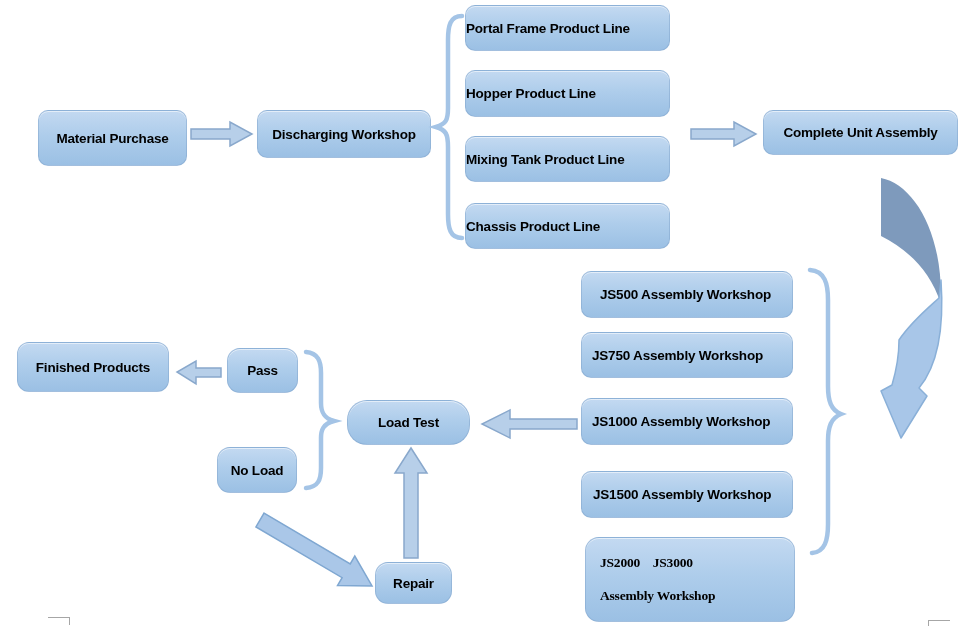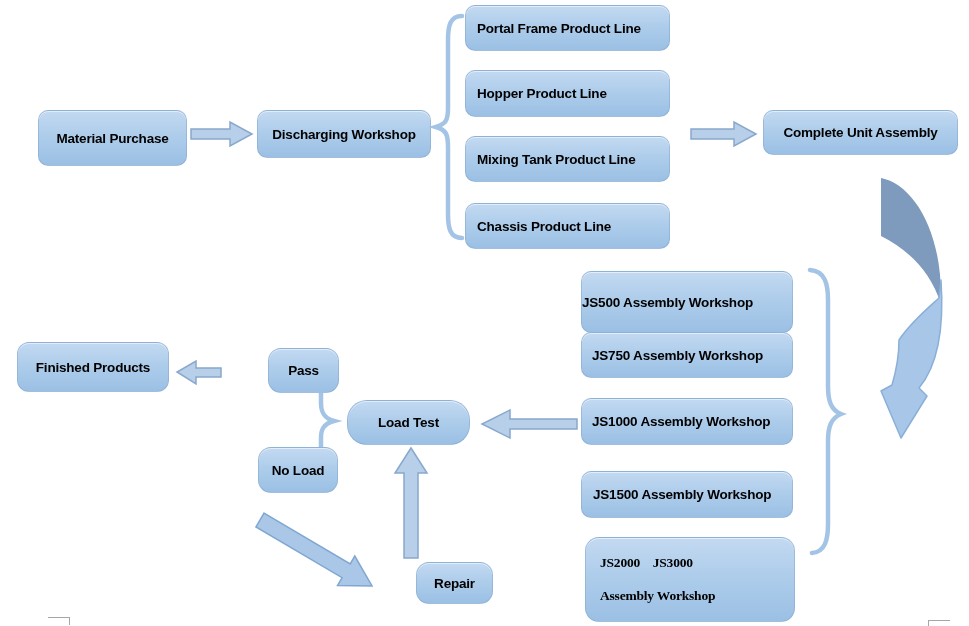--- a/index.html
+++ b/index.html
@@ -10,22 +10,22 @@
   .node{
     position:absolute;
     background:linear-gradient(180deg,#c3d9f1 0%,#aecdeb 45%,#9bc0e4 100%);
     border:1px solid rgba(125,160,200,.45);
     border-radius:10px;
     display:flex;align-items:center;justify-content:center;
     font-weight:bold;font-size:13.5px;letter-spacing:-0.2px;color:#000;
     white-space:nowrap;box-sizing:border-box;
     box-shadow:inset 0 1px 0 rgba(255,255,255,.55);
   }
-  .node.al{justify-content:flex-start;padding-left:11px;}
-  .node.rad13{border-radius:13px;margin-left:41px;}
+  .node.al{justify-content:flex-start;}
+  .node.rad13{border-radius:13px;}
   .node.two-line{
     flex-direction:column;align-items:flex-start;justify-content:space-evenly;
     padding-left:14px;border-radius:14px;font-family:Liberation Serif, serif;
   }
   .pre{white-space:pre;}
   svg.shape{position:absolute;overflow:visible;}
   .blockArrow{fill:#b7cfe9;stroke:#89a8cc;stroke-width:1.5;}
   .solidArrow{fill:#aac7e8;stroke:#7fa7d1;stroke-width:1.5;}
   .brace{fill:none;stroke:#a4c4e6;stroke-width:4.5;stroke-linecap:round;}
   .swooshDark{fill:#7e9abc;stroke:none;}
@@ -76,21 +76,21 @@
 
   <div class="node" style="left:763px;top:110px;width:195px;height:45px">
     <span>Complete Unit Assembly</span>
   </div>
 
   <svg class="shape" style="left:848px;top:172px" width="120" height="270" viewBox="0 0 120 270">
     <path class="swooshDark" d="M 33,6 C 64,12 93,56 93,124 L 93,132 C 82,98 60,78 33,64 Z"></path>
     <path class="swooshLight" d="M 93,108 C 96,152 91,192 71,216 L 79,224 L 53,266 L 33,219 L 44,213 C 49,196 51,180 51,168 C 63,150 80,136 91,126 Z"></path>
   </svg>
 
-  <div class="node al" style="left:581px;top:271px;width:212px;height:62px;padding-left:0">
+  <div class="node al" style="left:581px;top:271px;width:212px;height:47px;padding-left:18px">
     <span>JS500 Assembly Workshop</span>
   </div>
   <div class="node al" style="left:581px;top:332px;width:212px;height:46px;padding-left:10px">
     <span>JS750 Assembly Workshop</span>
   </div>
   <div class="node al" style="left:581px;top:398px;width:212px;height:47px;padding-left:10px">
     <span>JS1000 Assembly Workshop</span>
   </div>
   <div class="node al" style="left:581px;top:471px;width:212px;height:47px;padding-left:11px">
     <span>JS1500 Assembly Workshop</span>

